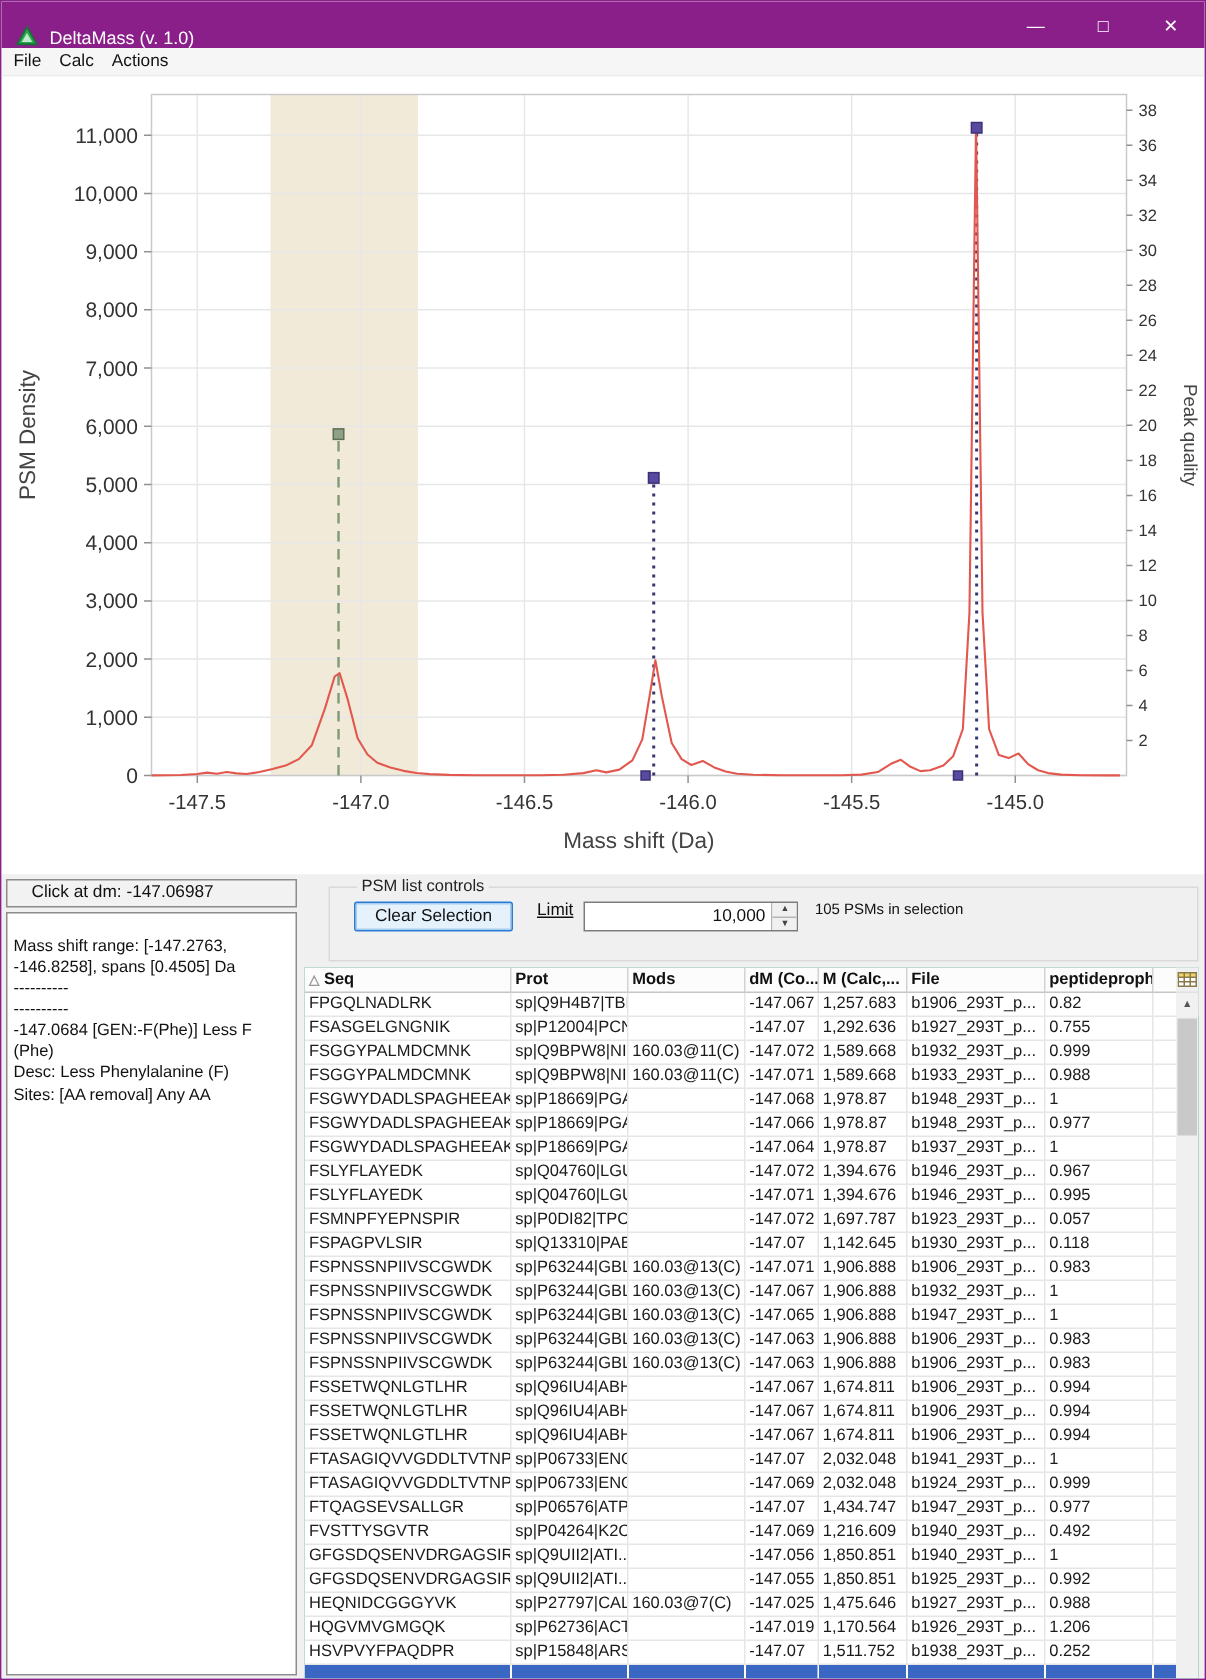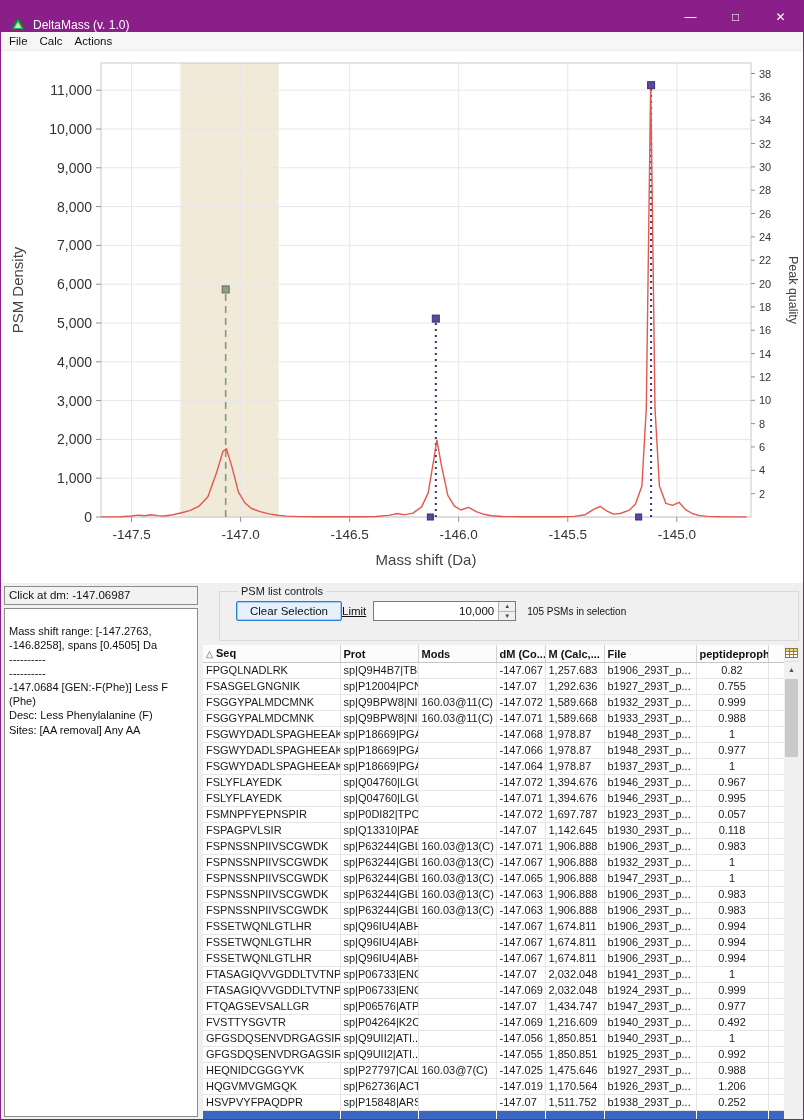--- a/index.html
+++ b/index.html
@@ -14,42 +14,42 @@
   
   .menubar{height:19px;background:#f6f6f6;display:flex;align-items:center;border-bottom:1px solid #ececec;}
   .menu-item{font-size:11.5px;color:#111;padding:2px 6px;}
   .menu-item:first-child{margin-left:2px;}
   
   .chart-panel{position:absolute;left:0;right:0;top:50px;height:532px;background:#fff;}
   svg text{font-family:"Liberation Sans",sans-serif;}
   
   .bottom{position:absolute;left:0;right:0;top:582px;bottom:0;background:#f0f0f0;}
   .left-panel{position:absolute;left:3px;top:3px;width:194px;bottom:2px;}
-  .click-header{height:19px;border:1px solid #8c8c8c;background:#f2f2f2;font-size:11.5px;color:#111;padding:2px 4px;white-space:nowrap;overflow:hidden;}
+  .click-header{height:19px;border:1px solid #8c8c8c;background:#f2f2f2;font-size:11.5px;color:#111;padding:2px 16px;white-space:nowrap;overflow:hidden;}
   .info-box{position:absolute;top:22px;left:0;right:0;bottom:0;border:1px solid #8c8c8c;background:#fff;font-size:11px;color:#111;padding:15px 4px;line-height:1.28;overflow:hidden;}
   .info-line{word-wrap:break-word;}
   .right-panel{position:absolute;left:199px;right:1px;top:0;bottom:0;}
   fieldset.controls{position:absolute;left:19px;right:3px;top:2px;height:56px;border:1px solid #d9d9d9;margin:0;padding:2px 8px 4px 16px;background:transparent;}
   fieldset.controls legend{font-size:11px;color:#222;padding:0 3px;margin-left:2px;}
-  .controls-row{display:flex;align-items:center;margin-top:2px;}
+  .controls-row{display:flex;align-items:flex-start;margin-top:2px;}
   .clear-btn{font-family:"Liberation Sans",sans-serif;font-size:11.5px;color:#111;padding:3px 13px;background:#e5f1fb;border:1px solid #2b7cd3;border-radius:2px;box-shadow:inset 0 0 0 1px #a6cdf0;}
-  .limit-label{font-size:11.5px;color:#111;text-decoration:underline;}
+  .limit-label{font-size:11.5px;color:#111;margin-left:16px;text-decoration:underline;}
   .spinner{display:flex;width:143px;height:20px;border:1px solid #7b7b7b;background:#fff;margin-left:7px;}
   .spin-value{flex:1;font-size:11.5px;color:#111;text-align:right;padding:3px 4px 0 4px;white-space:nowrap;overflow:hidden;}
   .spin-btns{width:17px;display:flex;flex-direction:column;border-left:1px solid #b5b5b5;}
   .spin-up,.spin-down{flex:1;background:#f0f0f0;font-size:6px;color:#444;display:flex;align-items:center;justify-content:center;}
   .spin-up{border-bottom:1px solid #b5b5b5;}
   .status{font-size:10px;color:#111;margin-left:11px;white-space:nowrap;}
   
   .table-wrap{position:absolute;left:3px;right:3px;top:62px;bottom:0;background:#0f766e;}
   .tbl-clip{position:absolute;left:0;top:0;right:15px;bottom:0;overflow:hidden;background:#fff;}
   table.psm-table{table-layout:fixed;border-collapse:collapse;width:585px;}
   .psm-table th{font-size:11px;font-weight:bold;color:#111;text-align:left;height:16px;line-height:16px;padding:0 3px;white-space:nowrap;overflow:hidden;background:#fcfcfc;border-right:1px solid #d2d2d2;border-bottom:1px solid #c6c6c6;}
   .psm-table td{font-size:11px;color:#1a1a1a;height:15px;line-height:15px;padding:0 3px;white-space:nowrap;overflow:hidden;border-right:1px solid #e6e6e6;border-bottom:1px solid #e6e6e6;}
-  .psm-table td.c6{text-align:center;}
+  .psm-table td.c6{text-align:left;}
   .psm-table col.c0{width:137px}.psm-table col.c1{width:78px}.psm-table col.c2{width:78px}
   .psm-table col.c3{width:49px}.psm-table col.c4{width:59px}.psm-table col.c5{width:92px}
   .psm-table col.c6{width:72px}.psm-table col.cF{width:20px}
   .sort{color:#999;font-size:9px;margin-right:3px;}
   tr.sel td{border-right-color:transparent;border-bottom-color:transparent;}
   
   .vscroll{position:absolute;right:0;top:0;bottom:0;width:15px;background:#f0f0f0;}
   .corner{height:17px;background:#f0f0f0;display:flex;align-items:center;justify-content:center;border-bottom:1px solid #e0e0e0;}
   .sb-up{height:15px;background:#f1f1f1;display:flex;align-items:center;justify-content:center;font-size:7px;color:#555;}
   .sb-thumb{position:absolute;left:1px;right:1px;top:34px;height:78px;background:#c9c9c9;}

